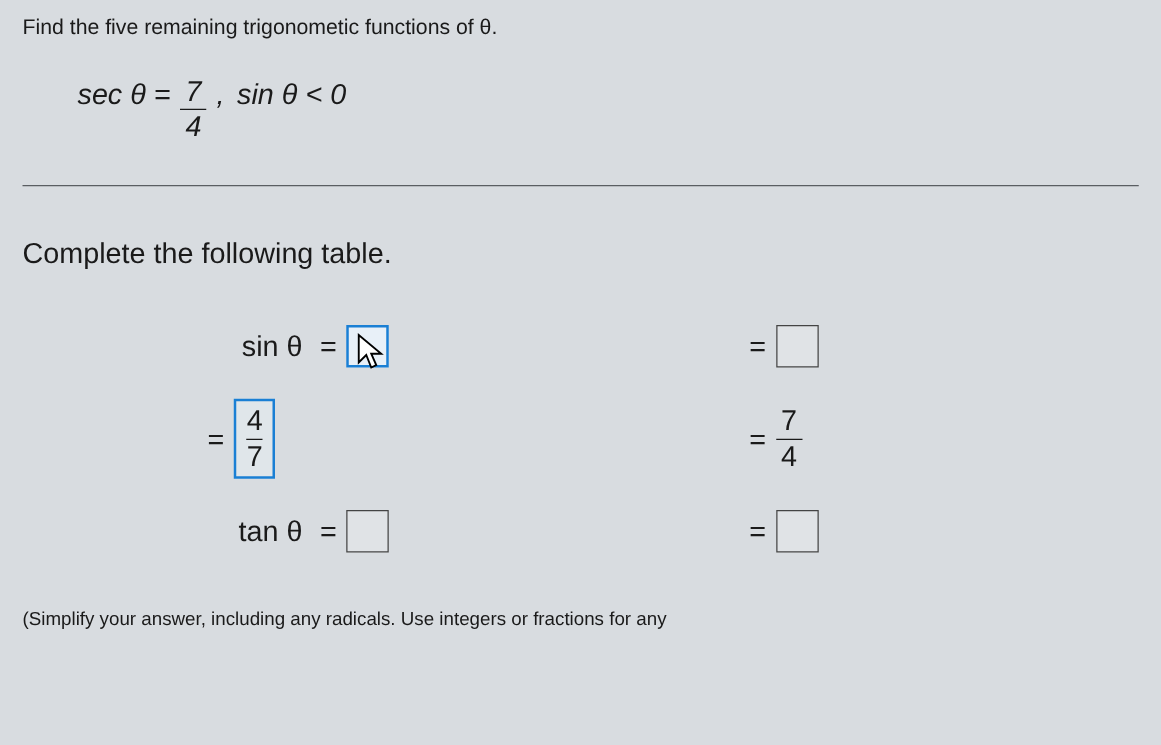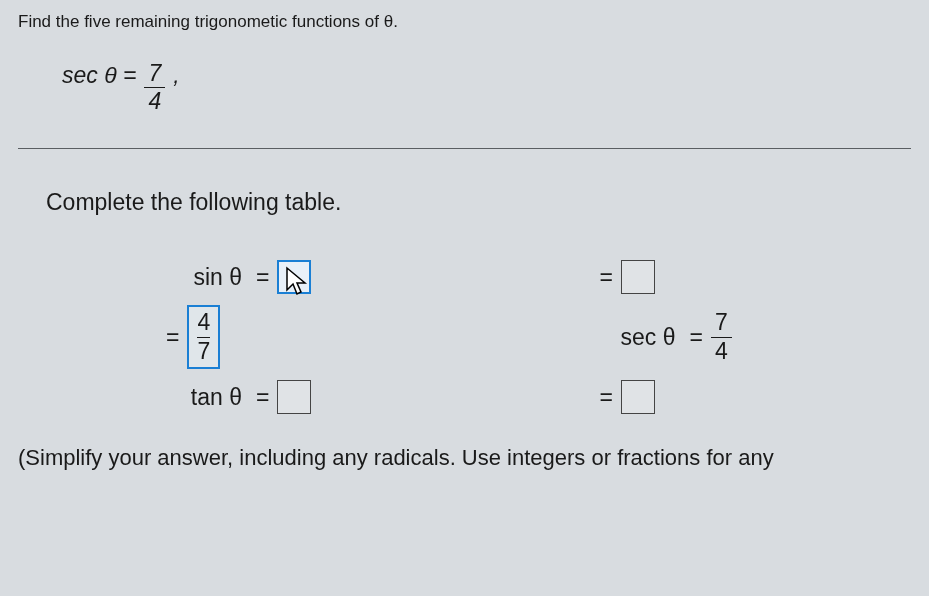--- a/index.html
+++ b/index.html
@@ -46,33 +46,32 @@
       padding: 2px 4px 0 4px;
     }
     hr.divider {
       border: none;
       border-top: 1.5px solid #5a5e62;
       margin: 0 0 40px 0;
     }
     .instruction {
       font-size: 23px;
       margin-bottom: 35px;
-      margin-left: 28px;
     }
     .table-area {
       display: flex;
       justify-content: flex-start;
       gap: 280px;
       margin-left: 140px;
       font-size: 23px;
     }
     .col {
       display: flex;
       flex-direction: column;
-      gap: 8px;
+      gap: 22px;
     }
     .row {
       display: flex;
       align-items: center;
       height: 52px;
     }
     .label {
       min-width: 90px;
       text-align: right;
       padding-right: 6px;
@@ -123,37 +122,38 @@
       border-top: 1.5px solid #1a1a1a;
       padding: 1px 4px 0 4px;
       width: 100%;
       text-align: center;
     }
     .cursor-overlay {
       position: absolute;
       pointer-events: none;
     }
     .footer {
-      font-size: 22px;
-      margin-top: 22px;
+      font-size: 15px;
+      margin-top: 36px;
       white-space: nowrap;
     }
   </style>
 </head>
 <body>
 
 <div class="question">Find the five remaining trigonometic functions of θ.</div>
 
 <div class="given">
   <span>sec θ =</span>
   <span class="fraction">
     <span class="num">7</span>
     <span class="den">4</span>
   </span>
   <span>,</span>
+  <span style="margin-left:6px">sin θ &lt; 0</span>
 </div>
 
 <hr class="divider">
 
 <div class="instruction">Complete the following table.</div>
 
 <div class="table-area">
   <div class="col">
     <div class="row">
       <span class="label">sin θ</span>
@@ -177,21 +177,20 @@
       <span class="input-box"></span>
     </div>
   </div>
 
   <div class="col">
     <div class="row">
       <span class="eq">=</span>
       <span class="input-box"></span>
     </div>
     <div class="row">
-      <span class="label">sec θ</span>
       <span class="eq">=</span>
       <span class="fraction-plain">
         <span class="num">7</span>
         <span class="den">4</span>
       </span>
     </div>
     <div class="row">
       <span class="eq">=</span>
       <span class="input-box"></span>
     </div>

